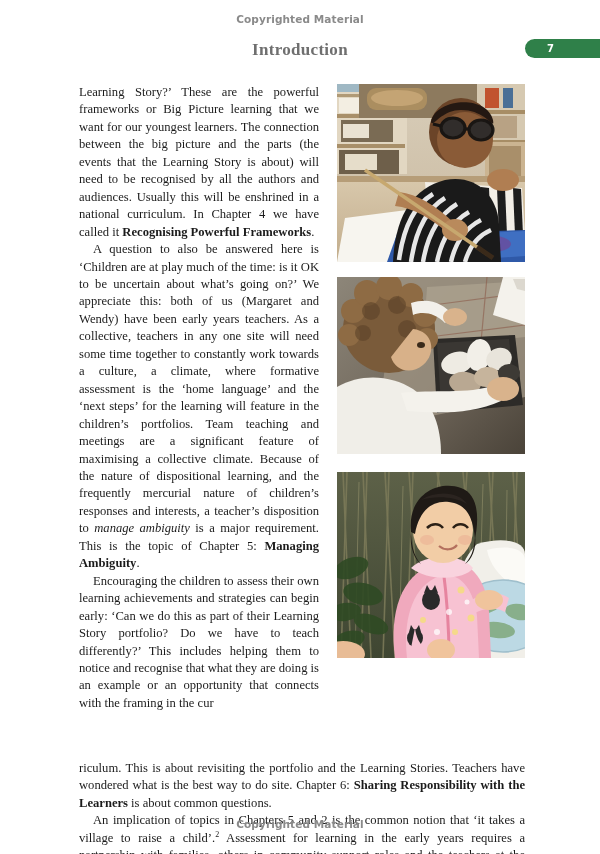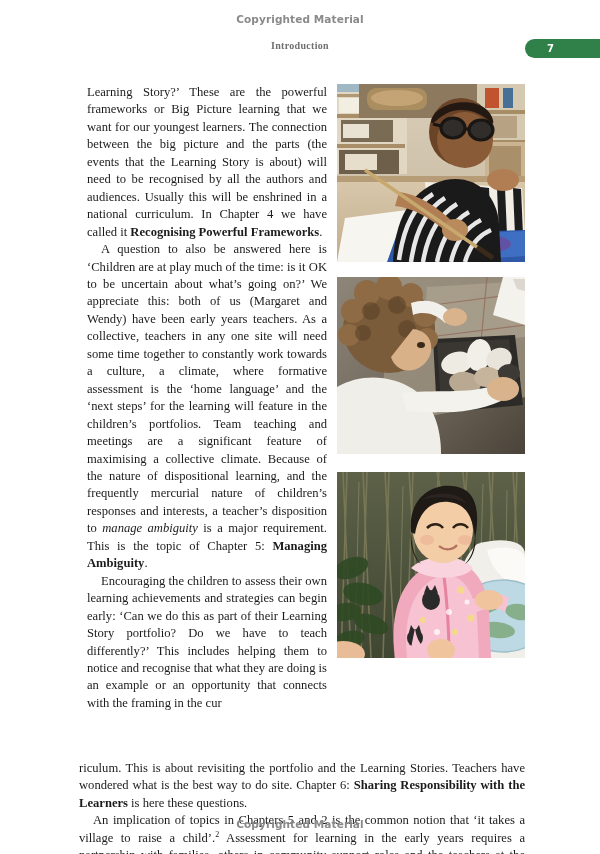--- a/index.html
+++ b/index.html
@@ -34,21 +34,21 @@
     letter-spacing: 0.1px;
   }
 
   .running-head {
     position: absolute;
     top: 40px;
     left: 0;
     width: 600px;
     text-align: center;
     font-family: "Liberation Serif", serif;
-    font-size: 10px;
+    font-size: 17px;
     font-weight: 700;
     color: #6f6f6f;
     letter-spacing: 0.3px;
   }
 
   .page-number-badge {
     position: absolute;
     top: 39px;
     left: 525px;
     width: 95px;
@@ -69,21 +69,21 @@
     position: absolute;
     top: 84px;
     left: 79px;
     width: 446px;
     height: 700px;
   }
 
   .col-left {
     position: absolute;
     top: 0;
-    left: 8px;
+    left: 0;
     width: 240px;
   }
 
   .photo-column {
     position: absolute;
     top: 0;
     left: 258px;
     width: 188px;
   }
 
@@ -421,21 +421,21 @@
           <path d="M78 156 C80 174 92 182 106 184 L104 186 L72 186 Z" fill="#f7c2d2"></path>
           <ellipse cx="104" cy="178" rx="14" ry="11" fill="#f0c49c"></ellipse>
 
           <ellipse cx="6" cy="182" rx="22" ry="13" fill="#e8bc96"></ellipse>
         </svg>
       </div>
 
     </div>
 
     <div class="full-width">
-      <p><span>riculum. This is about revisiting the portfolio and the Learning Stories. Teachers have wondered what is the best way to do site. Chapter 6: </span><b>Sharing Responsibility with the Learners</b><span> is here these questions.</span></p>
+      <p><span>riculum. This is about revisiting the portfolio and the Learning Stories. Teachers have wondered what is the best way to do site. Chapter 6: </span><b>Sharing Responsibility with the Learners</b><span> is about common questions.</span></p>
 
       <p class="indent"><span>An implication of topics in Chapters 5 and 2 is the common notion that ‘it takes a village to raise a child’.</span><sup>2</sup><span> Assessment for learning in the early years requires a partnership with families, others in community support roles and the teachers at the local school. The teacher question is: ‘How do we encourage</span></p>
     </div>
 
   </div>
 
   <div class="copyright-bottom">Copyrighted Material</div>
 
 </div>
 

